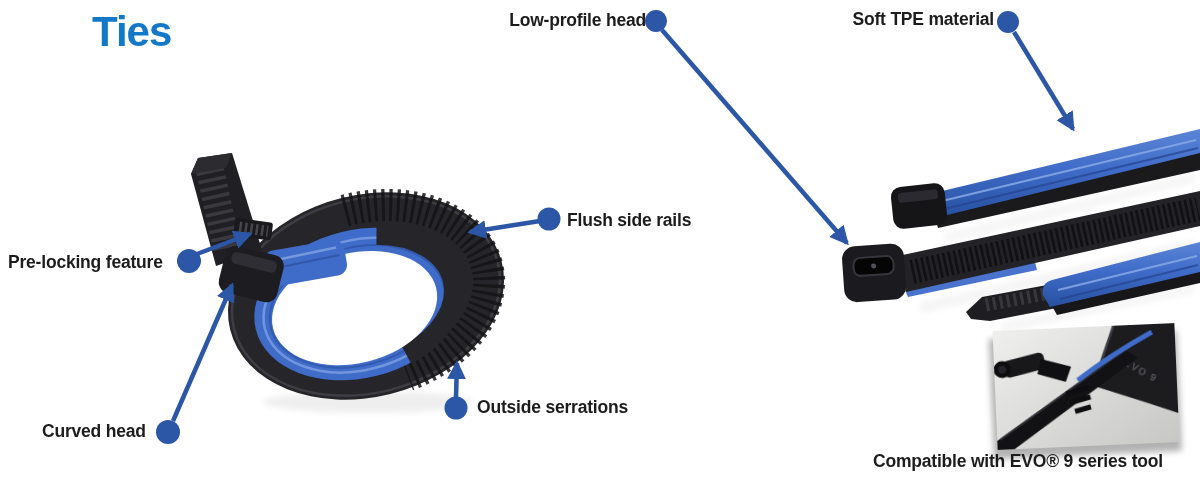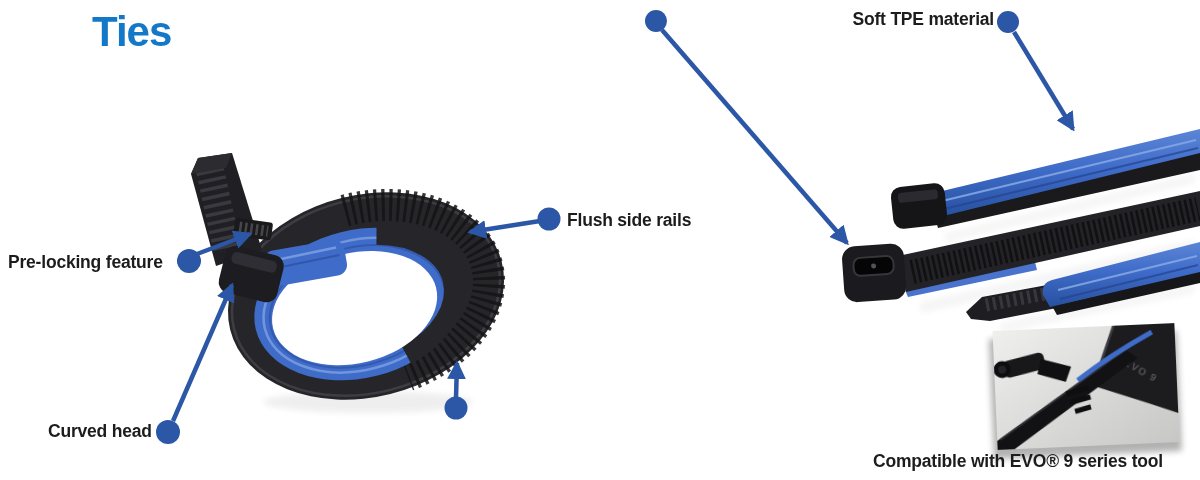--- a/index.html
+++ b/index.html
@@ -165,19 +165,21 @@
       <circle cx="1008" cy="22" r="11" stroke="none"></circle>
       <circle cx="189" cy="261" r="12" stroke="none"></circle>
       <circle cx="168" cy="432" r="12" stroke="none"></circle>
       <circle cx="549" cy="219" r="11.5" stroke="none"></circle>
       <circle cx="456" cy="408" r="11.5" stroke="none"></circle>
     </g>
   </svg>
 
   <div class="title">Ties</div>
 
+  <div class="callout" style="right:554px;top:10px;">Low-profile head</div>
   <div class="callout" style="left:8px;top:252px;">Pre-locking feature</div>
   <div class="callout" style="right:206px;top:9px;">Soft TPE material</div>
-  <div class="callout" style="left:48px;top:421px;">Curved head</div>
+  <div class="callout" style="left:42px;top:421px;">Curved head</div>
   <div class="callout" style="left:567px;top:210px;text-align:right;">Flush side rails</div>
+  <div class="callout" style="left:477px;top:397px;">Outside serrations</div>
 
   <div class="caption">Compatible with EVO® 9 series tool</div>
 </div>
 
 </body></html>

